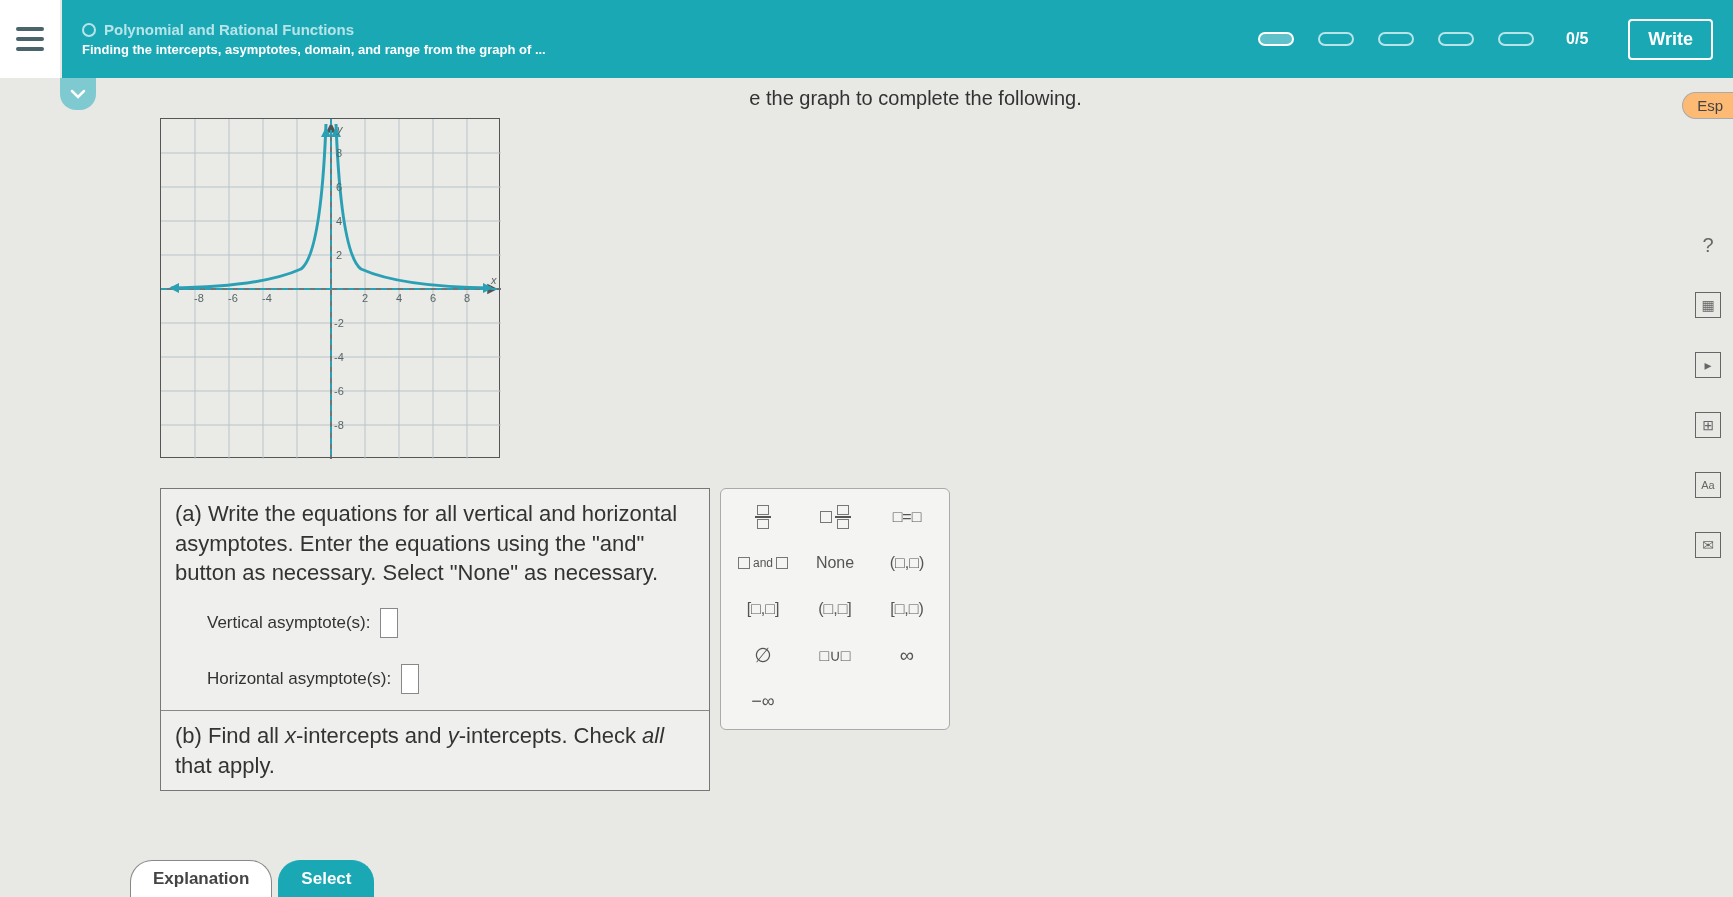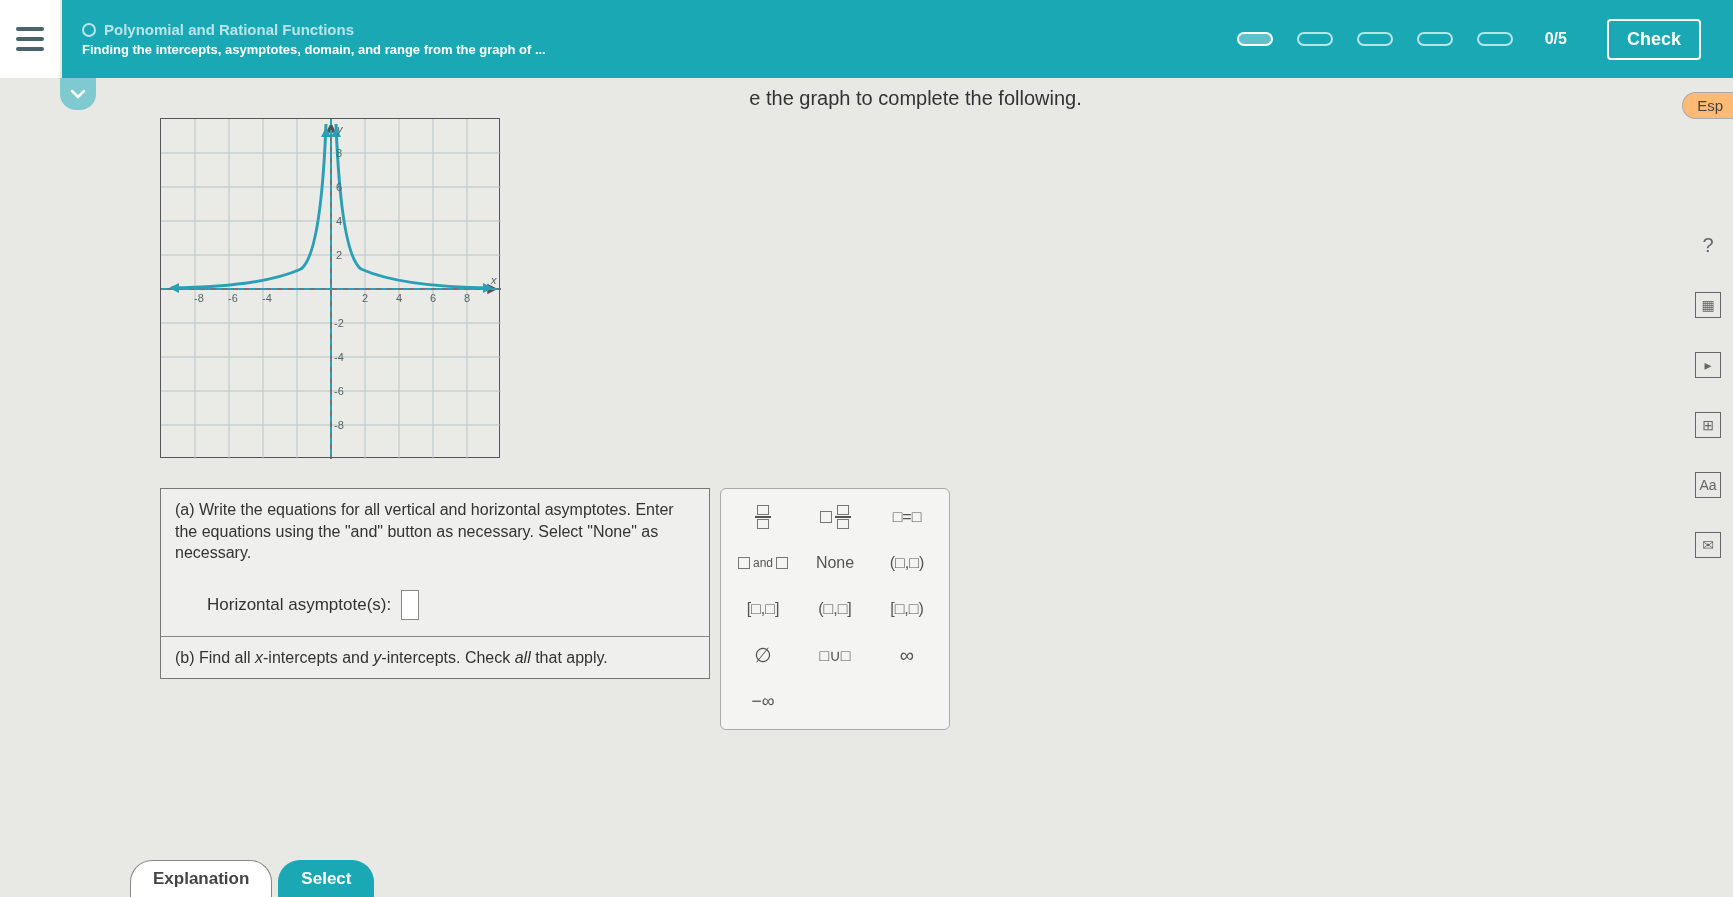--- a/index.html
+++ b/index.html
@@ -1,18 +1,18 @@
 <!DOCTYPE html>
 <html><head>
 <meta charset="utf-8">
 <style>
 * { box-sizing: border-box; margin: 0; padding: 0; }
 body { font-family: Arial, Helvetica, sans-serif; background: #e8e8e5; width: 1733px; height: 897px; overflow: hidden; position: relative; }
 
-.topbar { background: #1ba8b5; height: 78px; display: flex; align-items: center; padding: 0 24px 0 0; position: absolute; top: 0; left: 62px; right: 0; }
+.topbar { background: #1ba8b5; height: 78px; display: flex; align-items: center; padding: 0 12px 0 0; position: absolute; top: 0; left: 62px; right: 0; }
 .menu-btn { width: 60px; height: 78px; display: flex; align-items: center; justify-content: center; position: absolute; top:0; left:0; background:#fff;}
 .menu-icon { width: 28px; height: 24px; display:flex; flex-direction:column; justify-content:space-between; }
 .menu-icon span { display:block; height:4px; background:#4a646b; border-radius:2px; }
 .topbar-titles { flex: 1; padding-left: 20px; display:flex; flex-direction:column; justify-content:center; }
 .topic { color: #b7e4e8; font-size: 15px; font-weight: 600; display:flex; align-items:center; gap:8px;}
 .topic-ring { width:14px; height:14px; border:2px solid #b7e4e8; border-radius:50%; display:inline-block;}
 .subtitle { color: #fff; font-size: 13px; font-weight:600; margin-top:4px;}
 .progress-group { display:flex; align-items:center; gap:24px; margin-right: 40px;}
 .pseg { width:36px; height:14px; border:2px solid #b7e4e8; border-radius:7px; background:transparent;}
 .pseg.first { border-color:#fff; background:rgba(255,255,255,0.3);}
@@ -24,21 +24,21 @@
 .instr-text { color:#333; font-size:20px; }
 
 .esp-pill { position:absolute; top:92px; right:0; background:#fdba74; border:1px solid #aaa; border-right:none; border-radius:18px 0 0 18px; padding:4px 10px 4px 14px; font-size:15px; color:#444;}
 
 .content { position:absolute; top:118px; left:100px; right:80px; bottom:60px; }
 .graph-box { position:absolute; top:0; left:60px; width:340px; height:340px; border:1px solid #555; background:rgba(255,255,255,0.1);}
 
 .qa-box { position:absolute; top:370px; left:60px; width:550px; border:1px solid #777; background:rgba(255,255,255,0.3); }
 .qa-section { padding:10px 14px; border-bottom:1px solid #888;}
 .qa-section:last-child { border-bottom:none;}
-.qa-text { color:#333; font-size:16px; line-height:1.35;}
+.qa-text { color:#333; font-size:22px; line-height:1.35;}
 .qa-indent { padding-left:32px; }
 .field-row { display:flex; align-items:center; gap:10px; margin-top:20px;}
 .field-label { font-size:17px; color:#333;}
 .eq-input { width:18px; height:30px; border:1px solid #888; background:#fff;}
 
 .palette { position:absolute; top:370px; left:620px; width:230px; border:1px solid #aaa; border-radius:6px; background:rgba(255,255,255,0.5); padding:14px 10px; display:grid; grid-template-columns:repeat(3,1fr); gap:18px 8px; }
 .pal-item { display:flex; align-items:center; justify-content:center; color:#555; font-size:16px; height:28px; cursor:pointer;}
 .pal-item .sq { display:inline-block; width:12px; height:12px; border:1px solid #777; }
 .frac { display:inline-flex; flex-direction:column; align-items:center; line-height:1;}
 .frac .n, .frac .d { width:12px; height:10px; border:1px solid #777; }
@@ -73,21 +73,21 @@
     <div class="subtitle">Finding the intercepts, asymptotes, domain, and range from the graph of ...</div>
   </div>
   <div class="progress-group">
     <span class="pseg first"></span>
     <span class="pseg"></span>
     <span class="pseg"></span>
     <span class="pseg"></span>
     <span class="pseg"></span>
     <span class="prog-text">0/5</span>
   </div>
-  <div class="user-box">Check</div>
+  <div class="user-box">Write</div>
 </div>
 
 <div class="instr-bar">
   <div class="collapse-badge">
     <svg width="16" height="12">
         <path d="M2 3 L8 9 L14 3" stroke="#fff" stroke-width="2.5" fill="none" stroke-linecap="round"></path>
       </svg>
   </div>
   <span class="instr-text">e the graph to complete the following.</span>
 </div>
@@ -150,20 +150,24 @@
           <text x="173" y="310">-8</text>
         <text x="330" y="165" font-style="italic">x</text>
           <text x="176" y="14" font-style="italic">y</text>
       </g>
     </svg>
   </div>
 
   <div class="qa-box">
     <div class="qa-section">
       <div class="qa-text"><span style="display:inline-block;">(a)</span> Write the equations for all vertical and horizontal asymptotes. Enter the equations using the "and" button as necessary. Select "None" as necessary.</div>
+      <div class="field-row qa-indent">
+        <span class="field-label">Vertical asymptote(s):</span>
+        <span class="eq-input"></span>
+      </div>
       <div class="field-row qa-indent" style="margin-top:26px; margin-bottom:6px;">
         <span class="field-label">Horizontal asymptote(s):</span>
         <span class="eq-input"></span>
       </div>
     </div>
     <div class="qa-section">
       <div class="qa-text"><span>(b)</span> Find all <span style="font-style:italic;">x</span>-intercepts and <span style="font-style:italic;">y</span>-intercepts. Check <span style="font-style:italic;">all</span> that apply.</div>
     </div>
   </div>
 
@@ -212,18 +216,18 @@
   <div class="tool">
       <span class="tool-box">▦</span>
     </div>
   <div class="tool">
       <span class="tool-box">▸</span>
     </div>
   <div class="tool">
       <span class="tool-box">⊞</span>
     </div>
   <div class="tool">
-      <span class="tool-box" style="font-size:14px;">Aa</span>
+      <span class="tool-box" style="font-size:11px;">Aa</span>
     </div>
   <div class="tool">
       <span class="tool-box">✉</span>
     </div>
 </div>
 
 </body></html>

